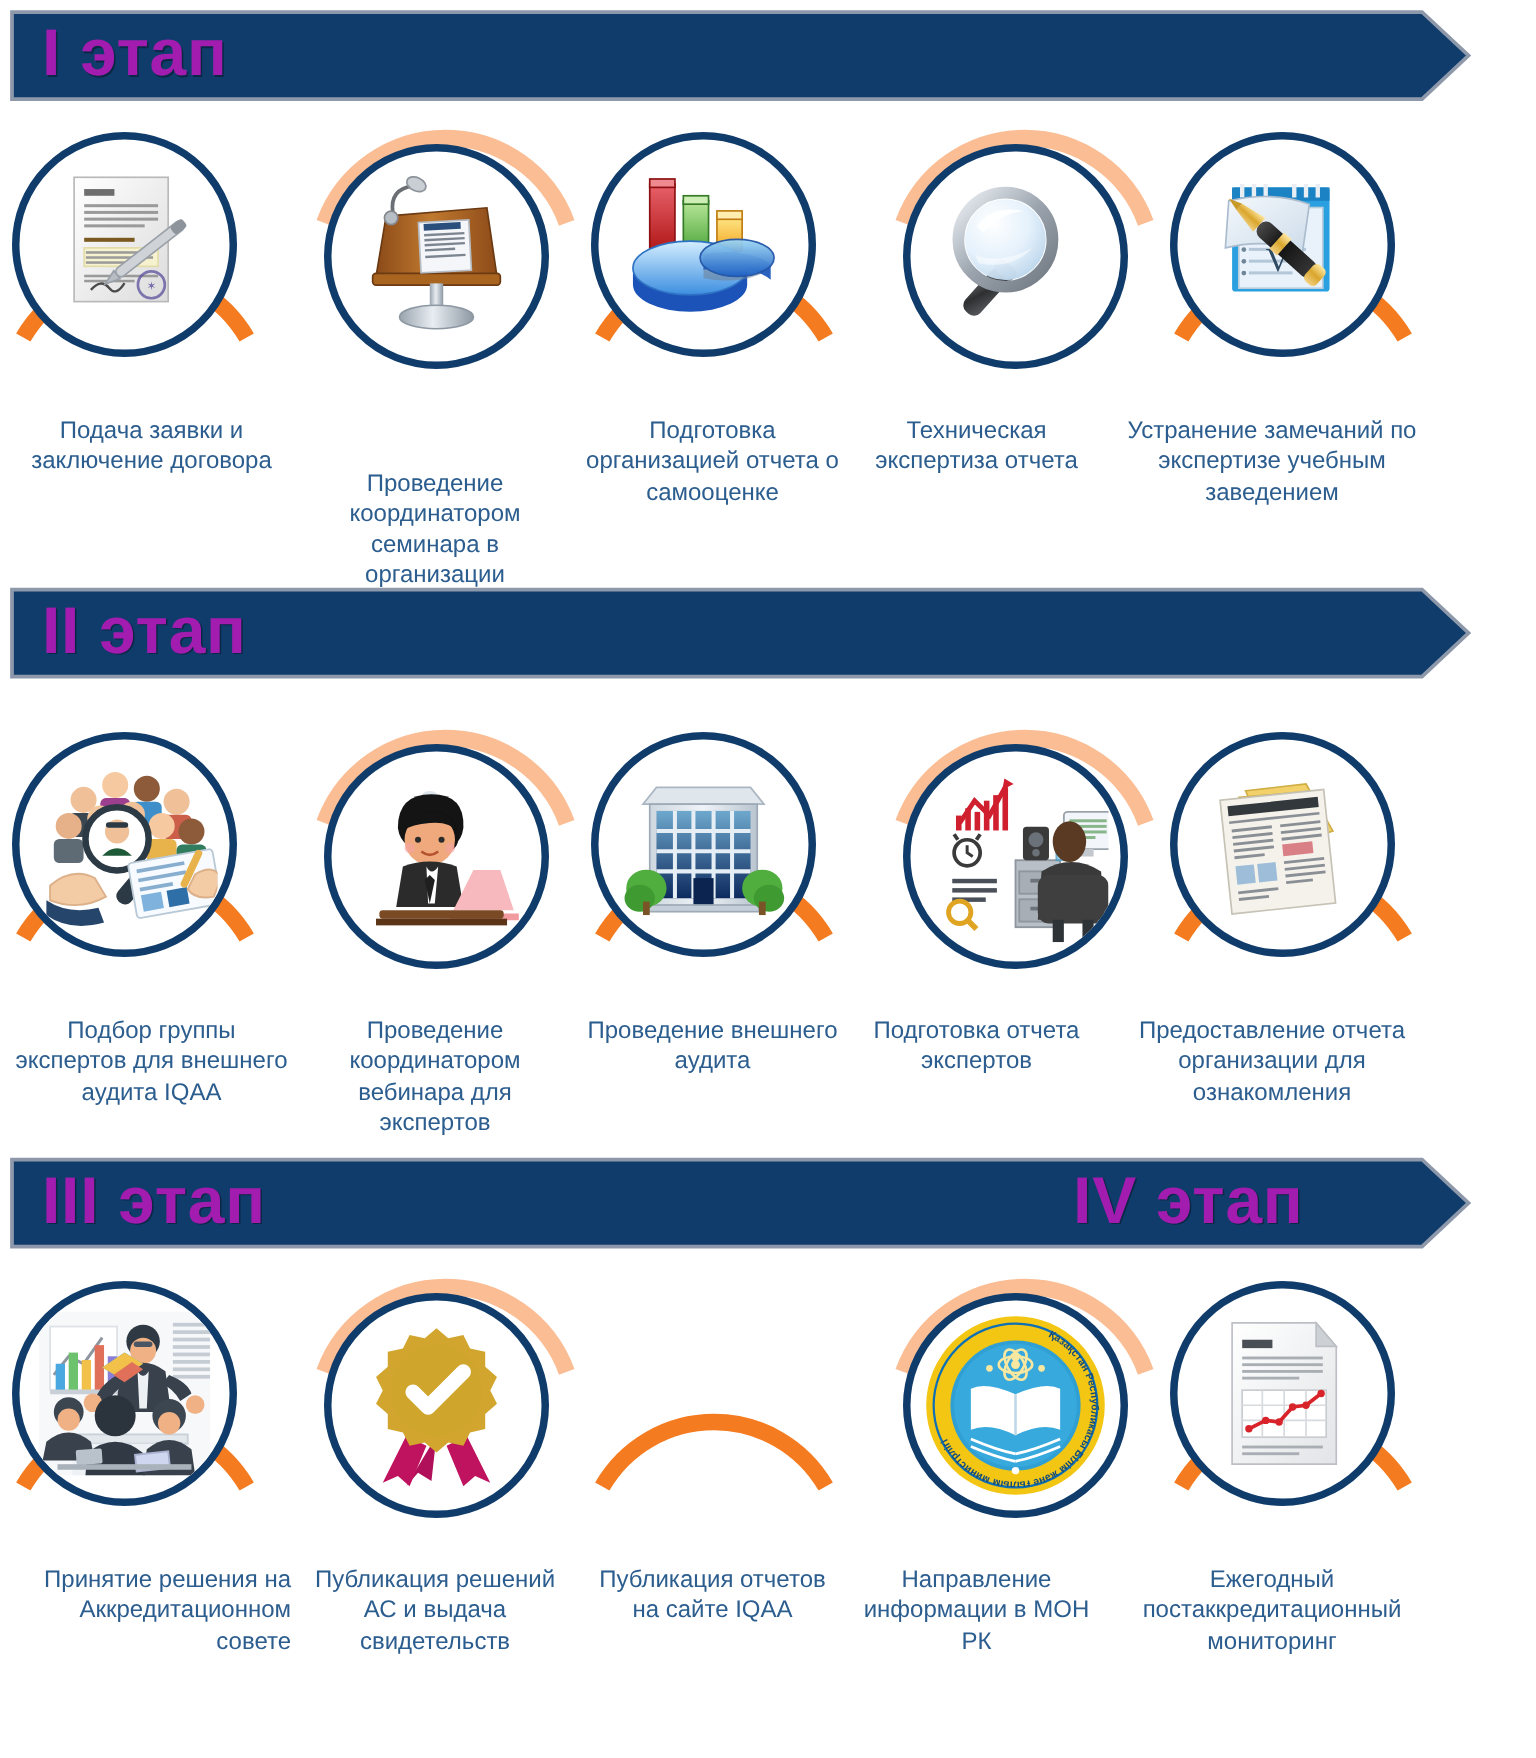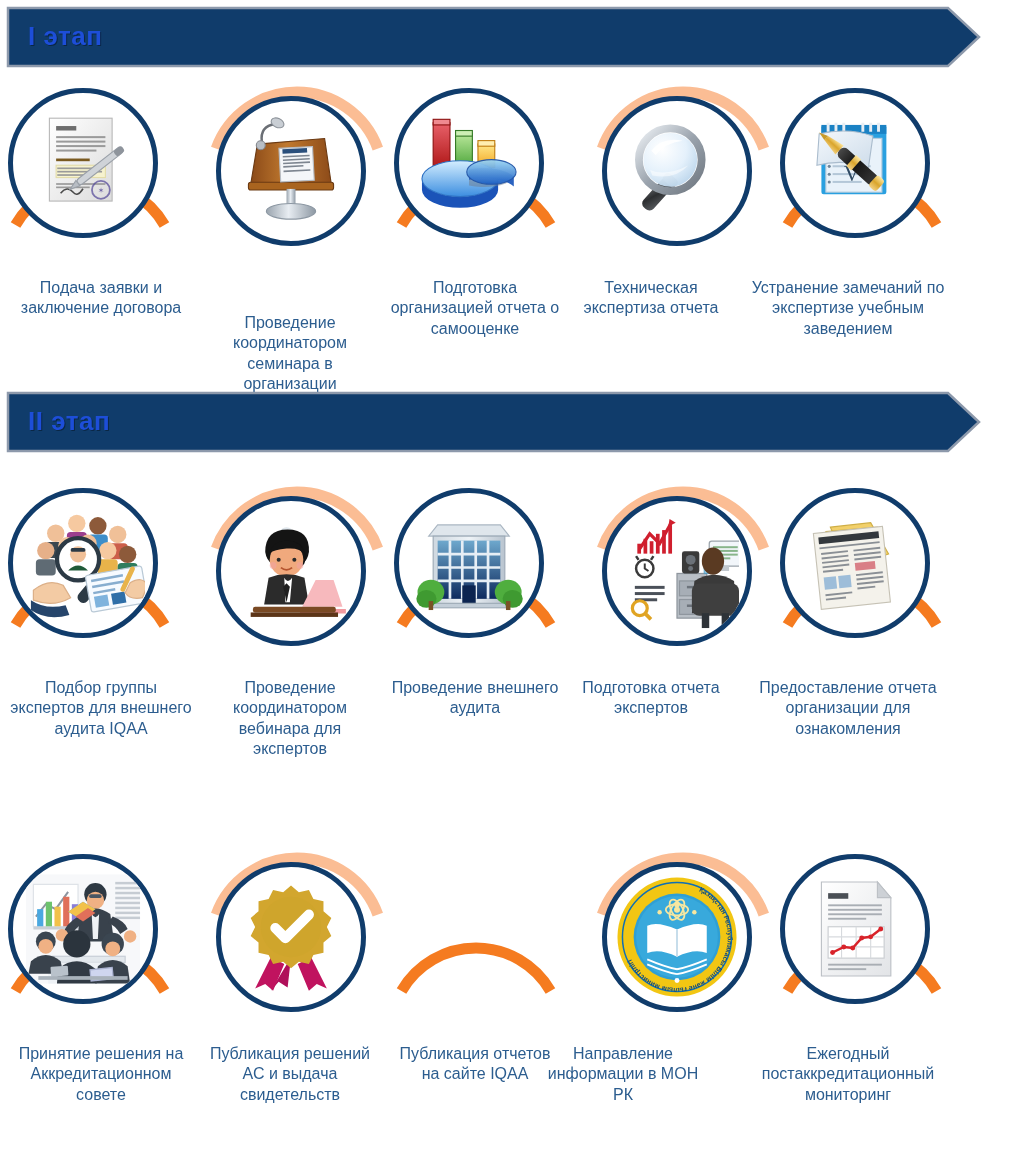--- a/index.html
+++ b/index.html
@@ -16,22 +16,22 @@
     position: absolute;
     left: 6px;
     width: 975px;
     height: 62px;
   }
   .banner svg { position: absolute; inset: 0; width: 100%; height: 100%; display: block; }
   .banner-label {
     position: absolute;
     top: 50%;
     transform: translateY(-52%);
-    color: #1d4ed8;
-    font-size: 26px;
+    color: #a21caf;
+    font-size: 44px;
     font-weight: bold;
     line-height: 1;
     letter-spacing: 0.5px;
     white-space: nowrap;
     text-shadow: 1px 1px 0 rgba(0,0,0,0.35);
   }
   .banner-label.left  { left: 22px; }
   .banner-label.right { right: 112px; }
 
   #banner-1 { top: 6px; }
@@ -543,20 +543,27 @@
       </div>
     <div class="row-labels">
         <div class="step-label" style="left: 8px; width: 186px;">Подбор группы экспертов для внешнего аудита IQAA</div>
         <div class="step-label" style="left: 200px; width: 180px;">Проведение координатором вебинара для экспертов</div>
         <div class="step-label" style="left: 390px; width: 170px;">Проведение внешнего аудита</div>
         <div class="step-label" style="left: 566px; width: 170px;">Подготовка отчета экспертов</div>
         <div class="step-label" style="left: 748px; width: 200px;">Предоставление отчета организации для ознакомления</div>
       </div>
   </div>
 
+  <div class="banner" id="banner-3">
+    <svg viewBox="0 0 975 62" preserveAspectRatio="none">
+      <polygon points="2,2 942,2 973,31 942,60 2,60" fill="#103c6b" stroke="#8d99ab" stroke-width="2.5"></polygon>
+    </svg>
+    <div class="banner-label left">III этап</div>
+    <div class="banner-label right">IV этап</div>
+  </div>
 
   <div class="row" id="row-3">
     <div class="row-circles">
         <div class="step-circle down" style="left: 0px;">
           <svg class="arc-layer" viewBox="0 0 196 196">
             <path d="M 15.52 143.00 A 86 86 0 0 1 164.48 143.00" stroke="#f57b20" fill="none" stroke-width="11"></path>
           </svg>
           <div class="inner-ring">
             <svg class="icon-art wide" viewBox="0 0 100 100">
 <rect x="4" y="6" width="92" height="88" fill="#f7f8fa"></rect>
@@ -716,21 +723,21 @@
               </g>
 <g fill="#a9aeb4">
                 <rect x="26" y="81" width="48" height="1.7"></rect>
                 <rect x="26" y="85" width="34" height="1.7"></rect>
               </g>
             </svg>
           </div>
         </div>
       </div>
     <div class="row-labels">
-        <div class="step-label" style="left: 8px; width: 186px;">Принятие решения на Аккредитационном совете</div>
+        <div class="step-label" style="left: 8px; width: 186px; text-align: right;">Принятие решения на Аккредитационном совете</div>
         <div class="step-label" style="left: 200px; width: 180px;">Публикация решений АС и выдача свидетельств</div>
         <div class="step-label" style="left: 390px; width: 170px;">Публикация отчетов на сайте IQAA</div>
-        <div class="step-label" style="left: 538px; width: 170px;">Направление информации в МОН РК</div>
+        <div class="step-label" style="left: 566px; width: 170px;">Направление информации в МОН РК</div>
         <div class="step-label" style="left: 748px; width: 200px;">Ежегодный постаккредитационный мониторинг</div>
       </div>
   </div>
 
 </div>
 
 </body></html>

